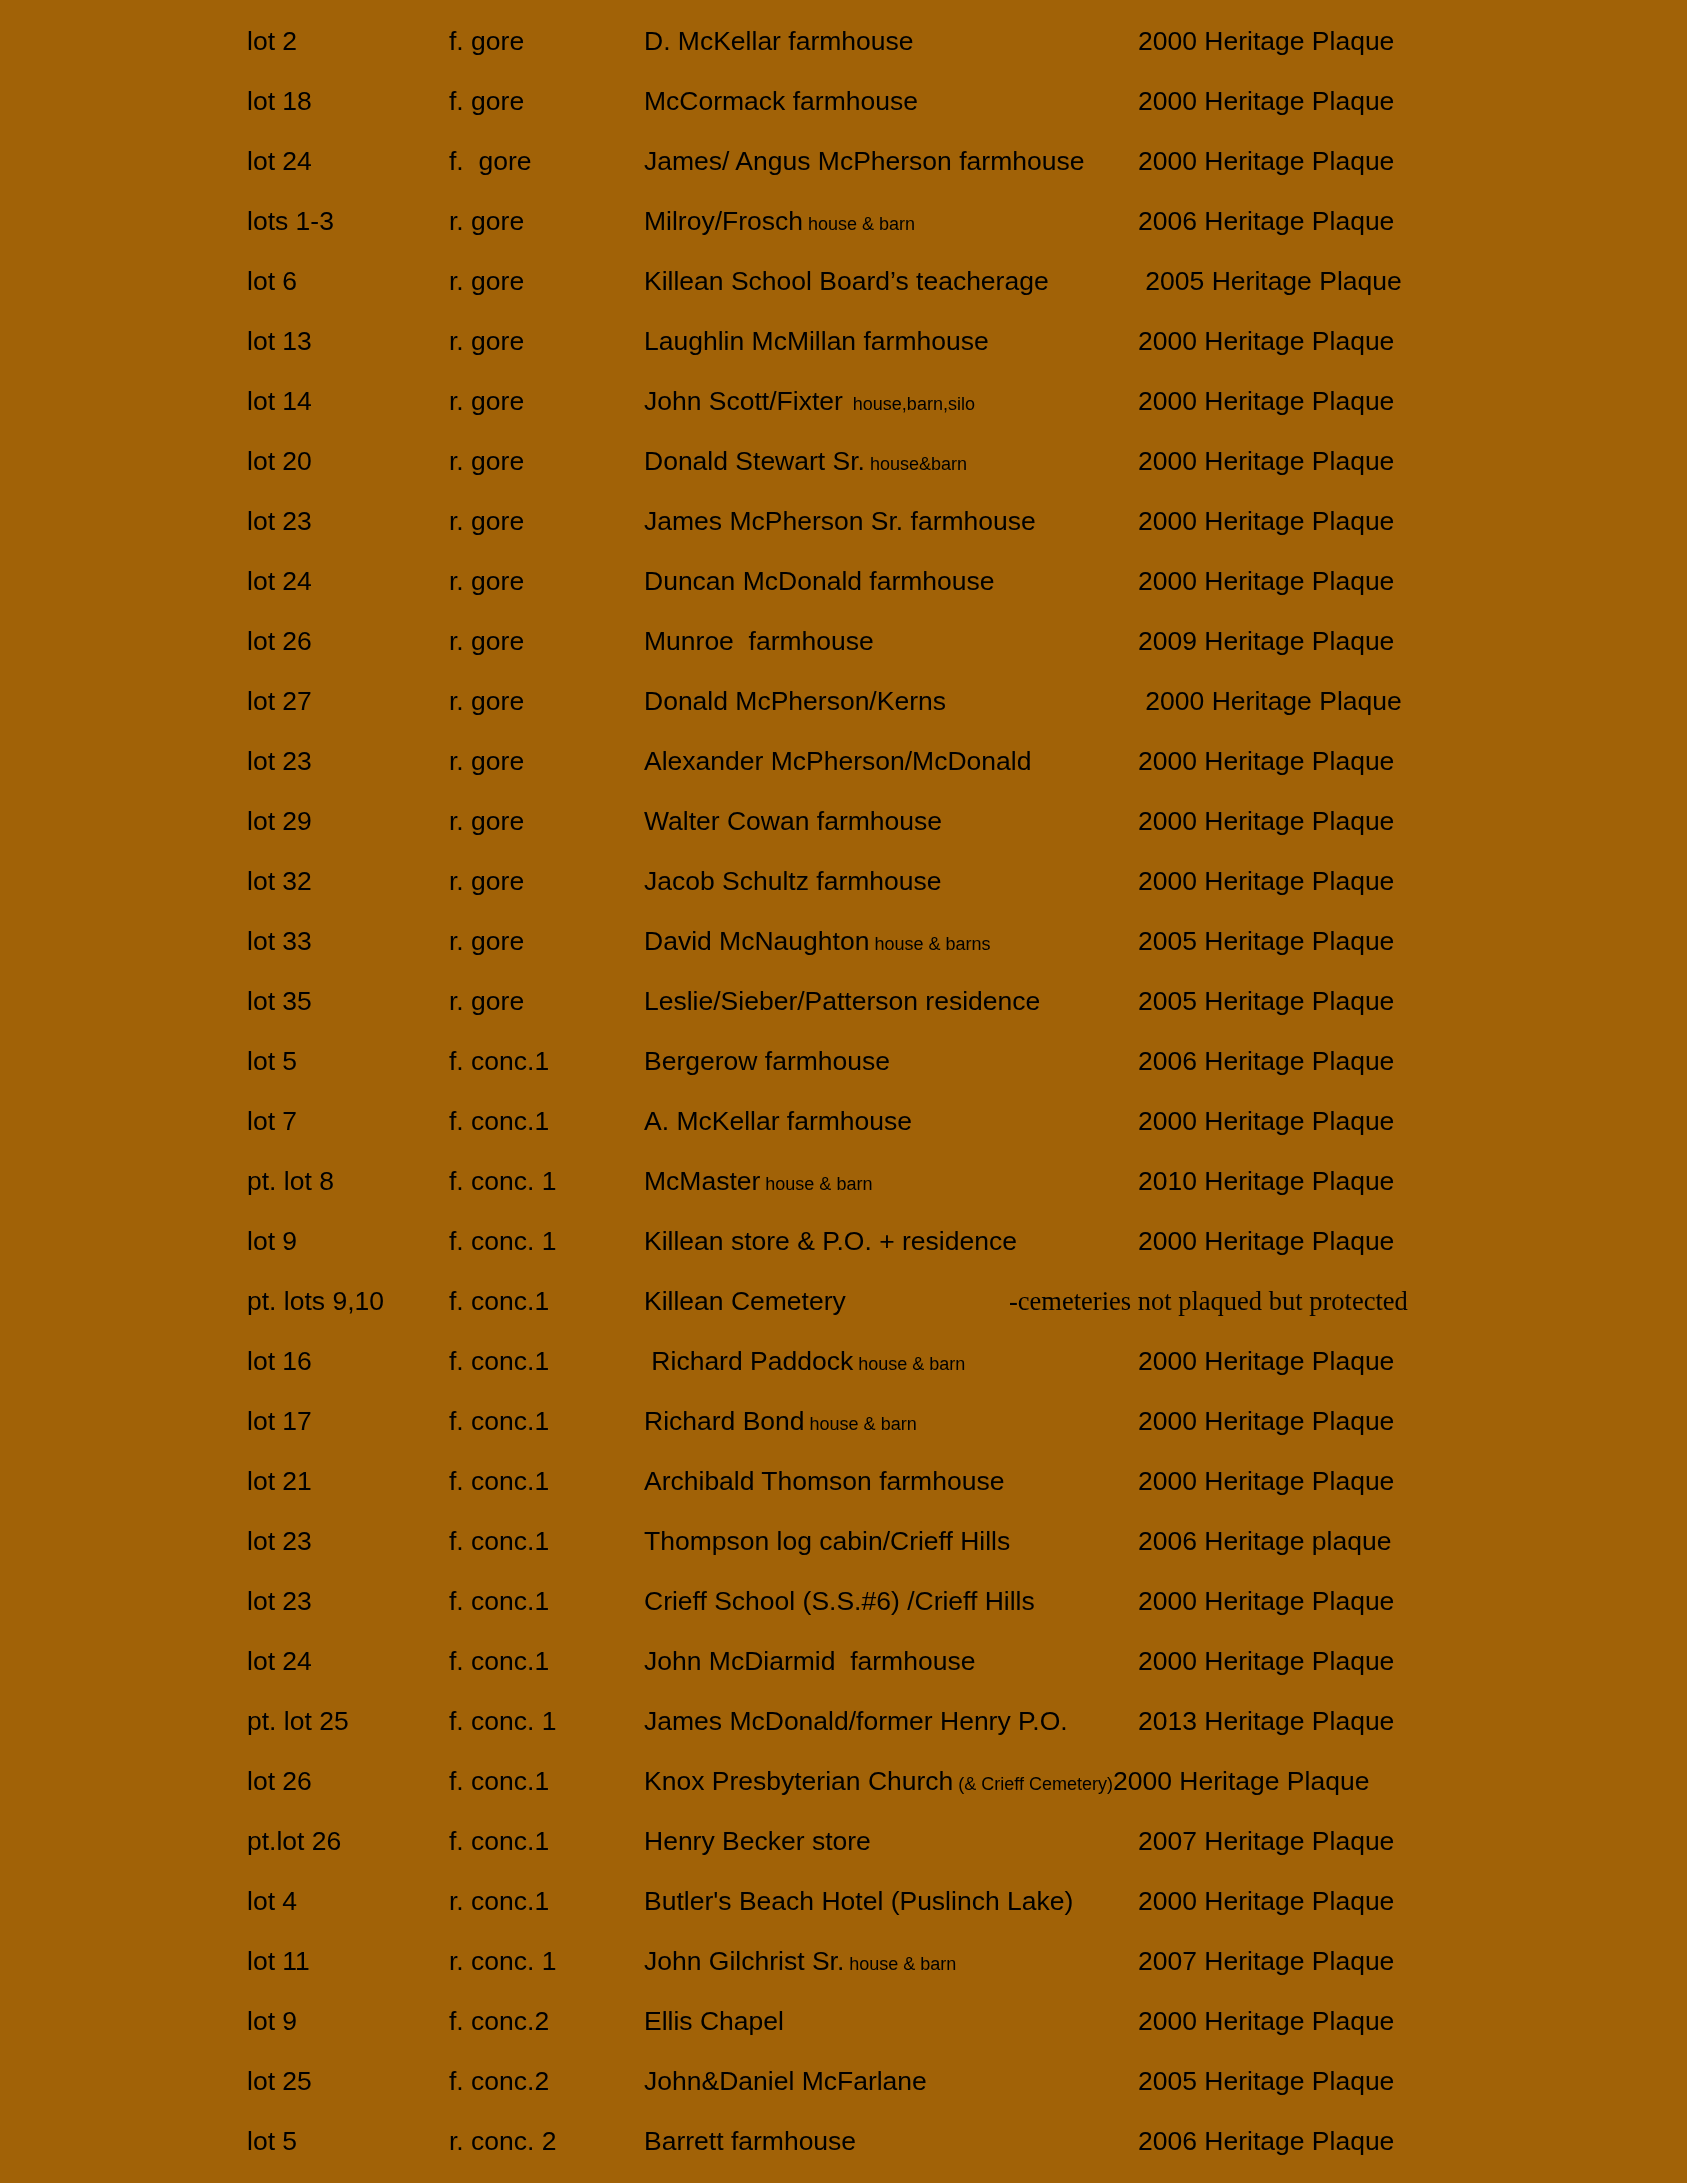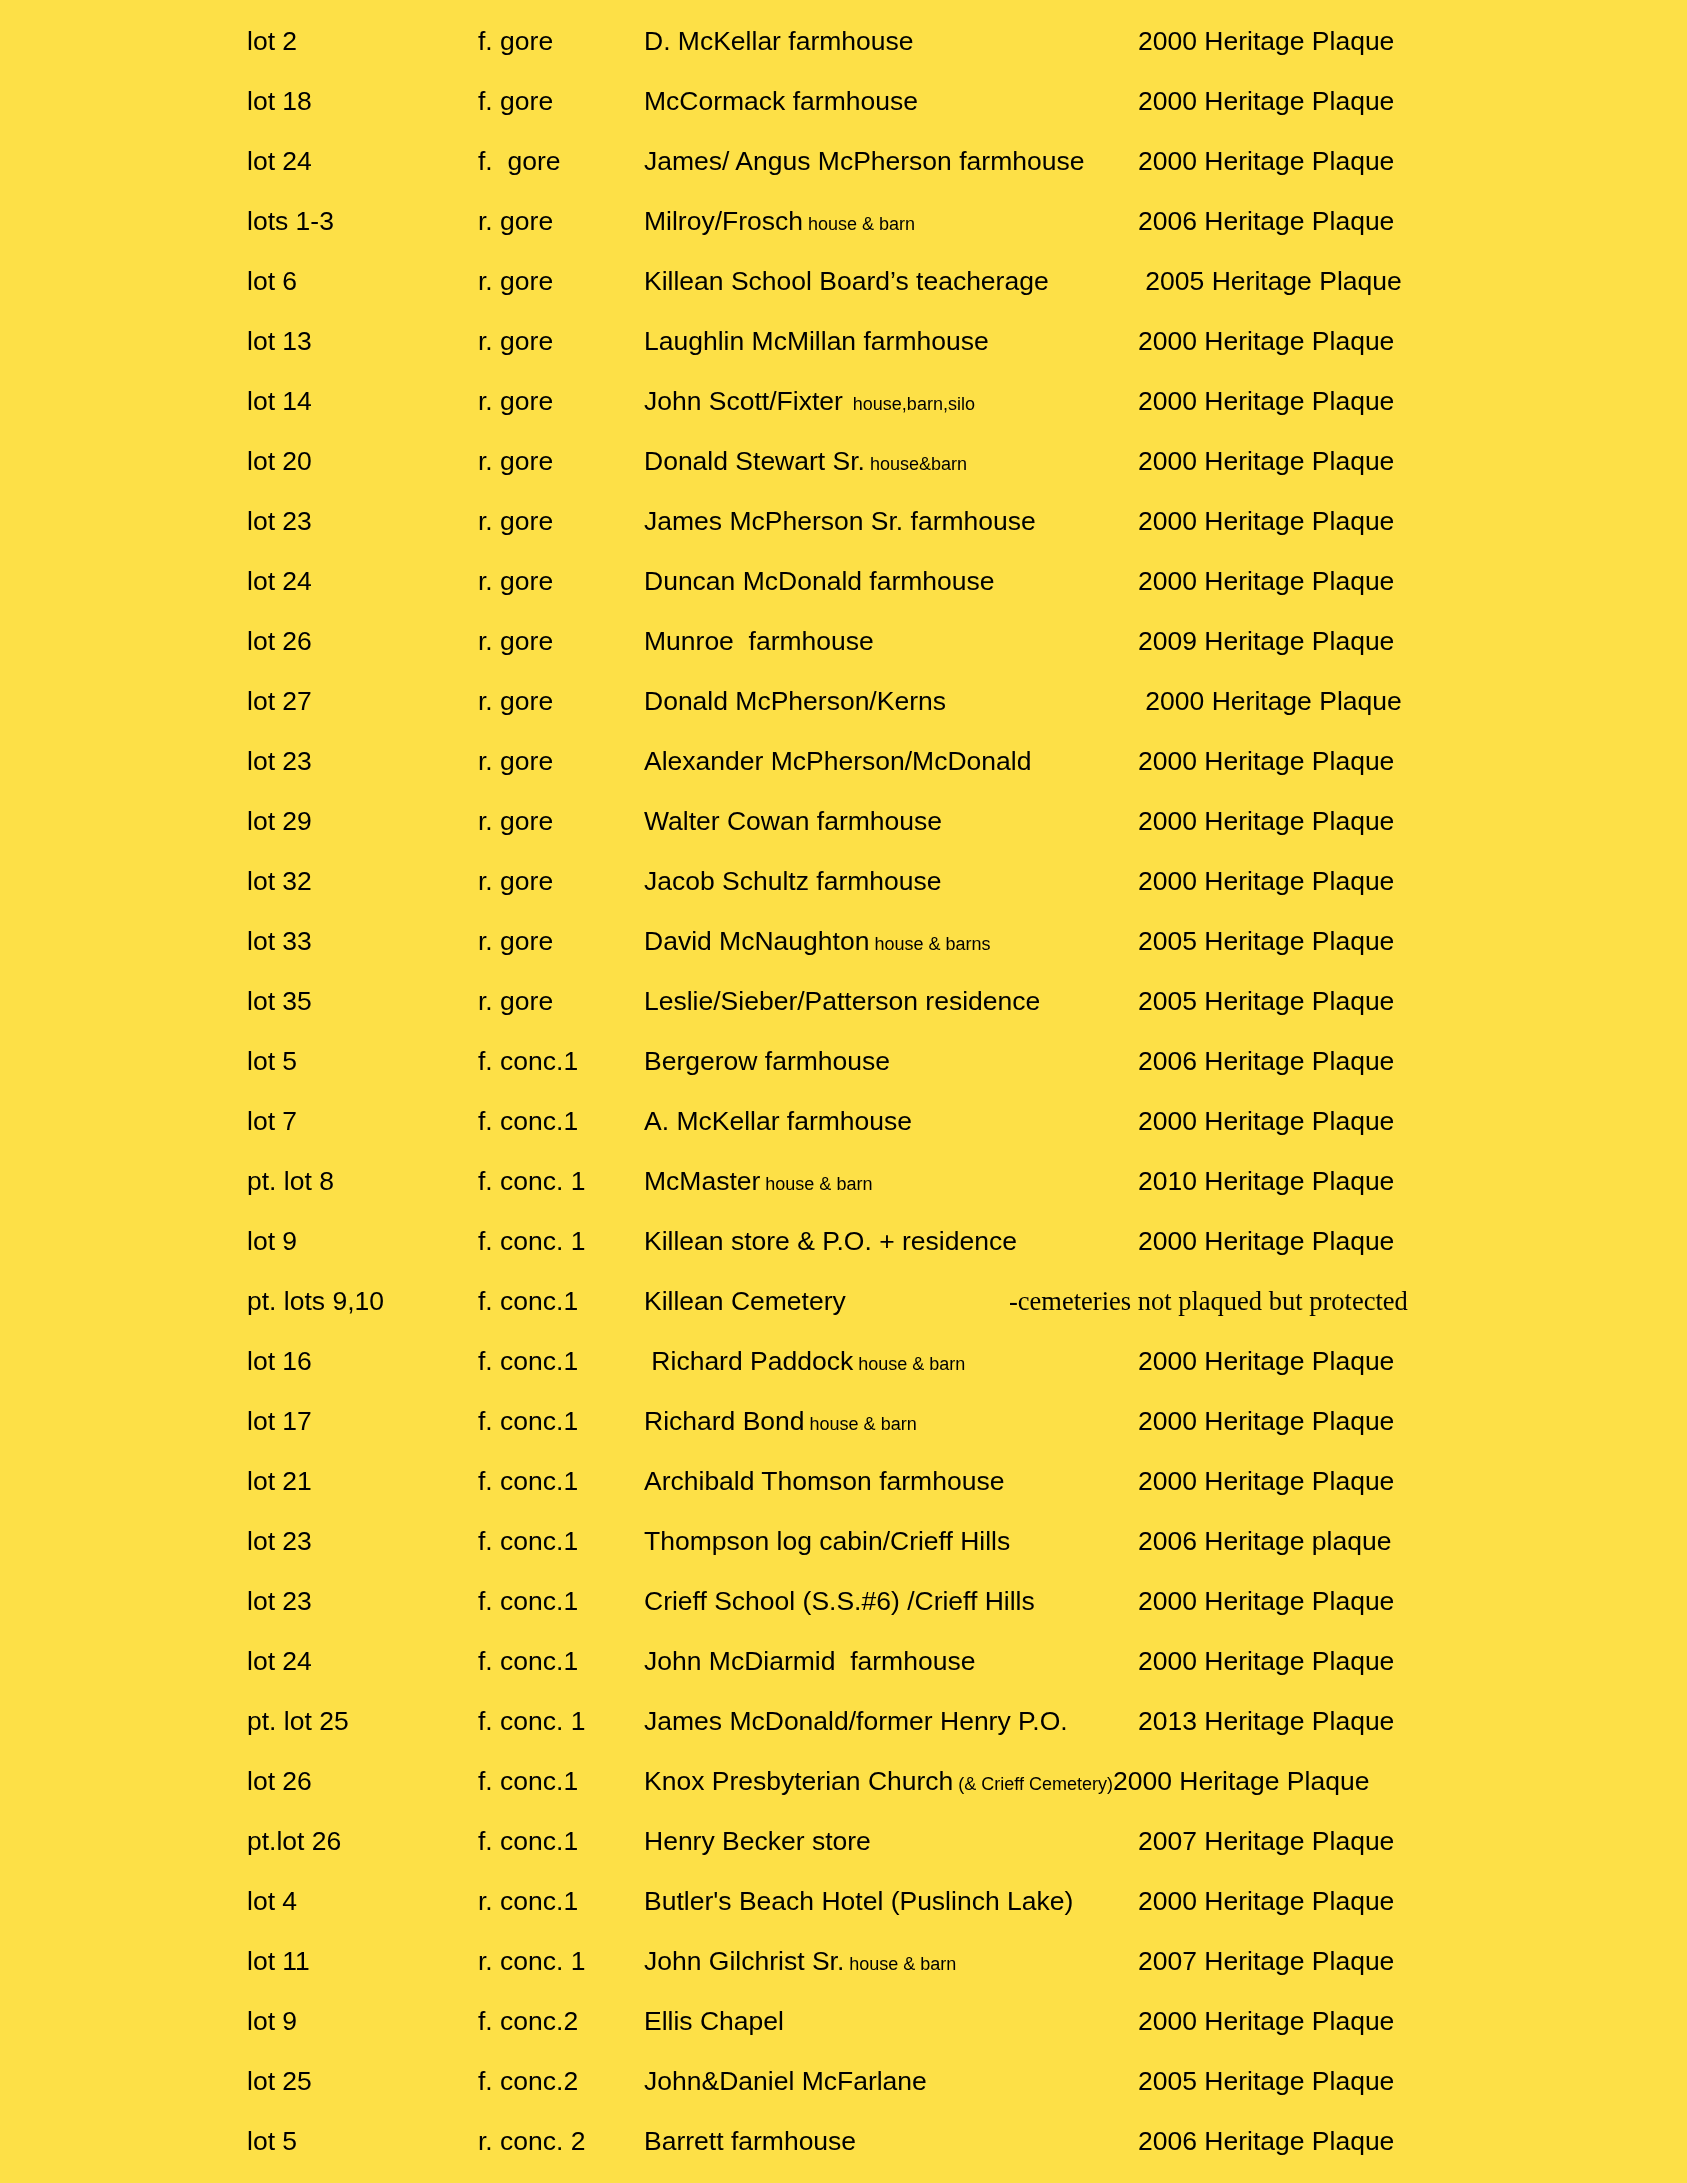--- a/index.html
+++ b/index.html
@@ -4,21 +4,21 @@
 <style>
   html, body {
     margin: 0;
     padding: 0;
     background: #ffffff;
   }
   .page {
     position: relative;
     width: 1687px;
     height: 2183px;
-    background: #fde047;
+    background: #a16207;
     color: #000000;
     font-family: "Liberation Sans", sans-serif;
     font-size: 26.5px;
     overflow: hidden;
   }
   .rows {
     position: absolute;
     top: 10.6px;
     left: 0;
     width: 1687px;
@@ -28,21 +28,21 @@
     height: 60px;
   }
   .c {
     position: absolute;
     top: 0;
     height: 60px;
     line-height: 60px;
     white-space: pre;
   }
   .c1 { left: 247px; }
-  .c2 { left: 449px; margin-left: 29px; }
+  .c2 { left: 449px; }
   .c3 { left: 644px; text-align: center; }
   .c4 { left: 1138px; }
   .c-note { left: 1009px; font-family: Liberation Serif, serif; }
   .small { font-size: 18px; }
 </style>
 </head>
 <body>
 
 <div class="page">
   <div class="rows">

